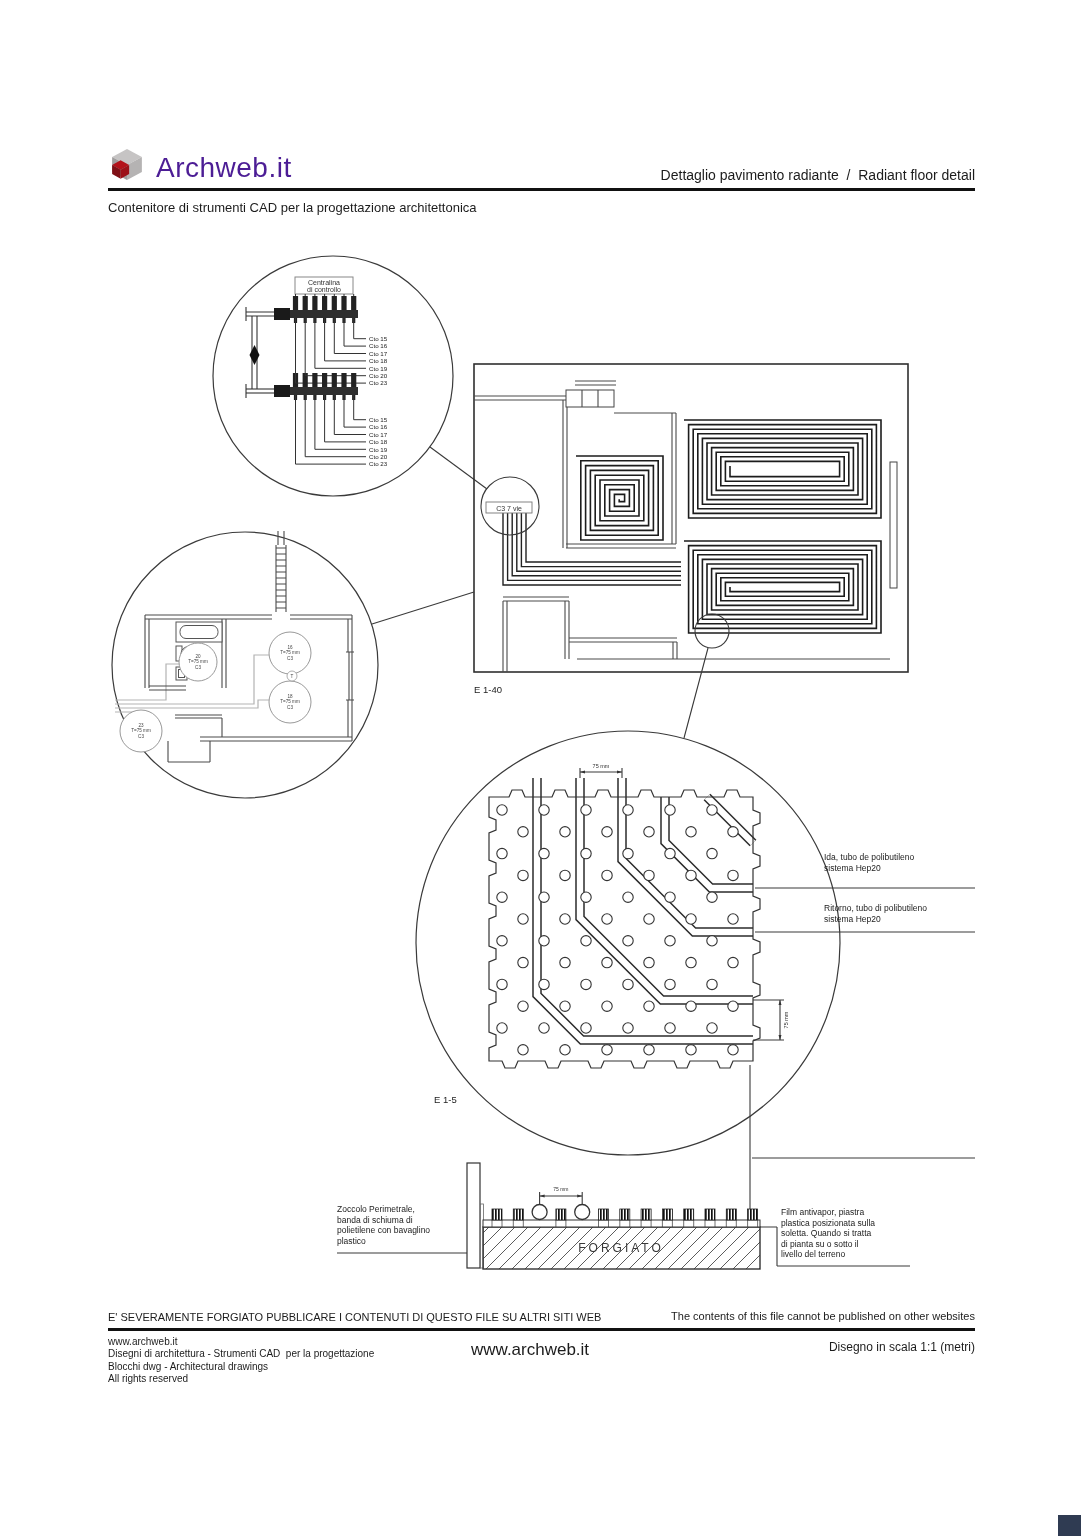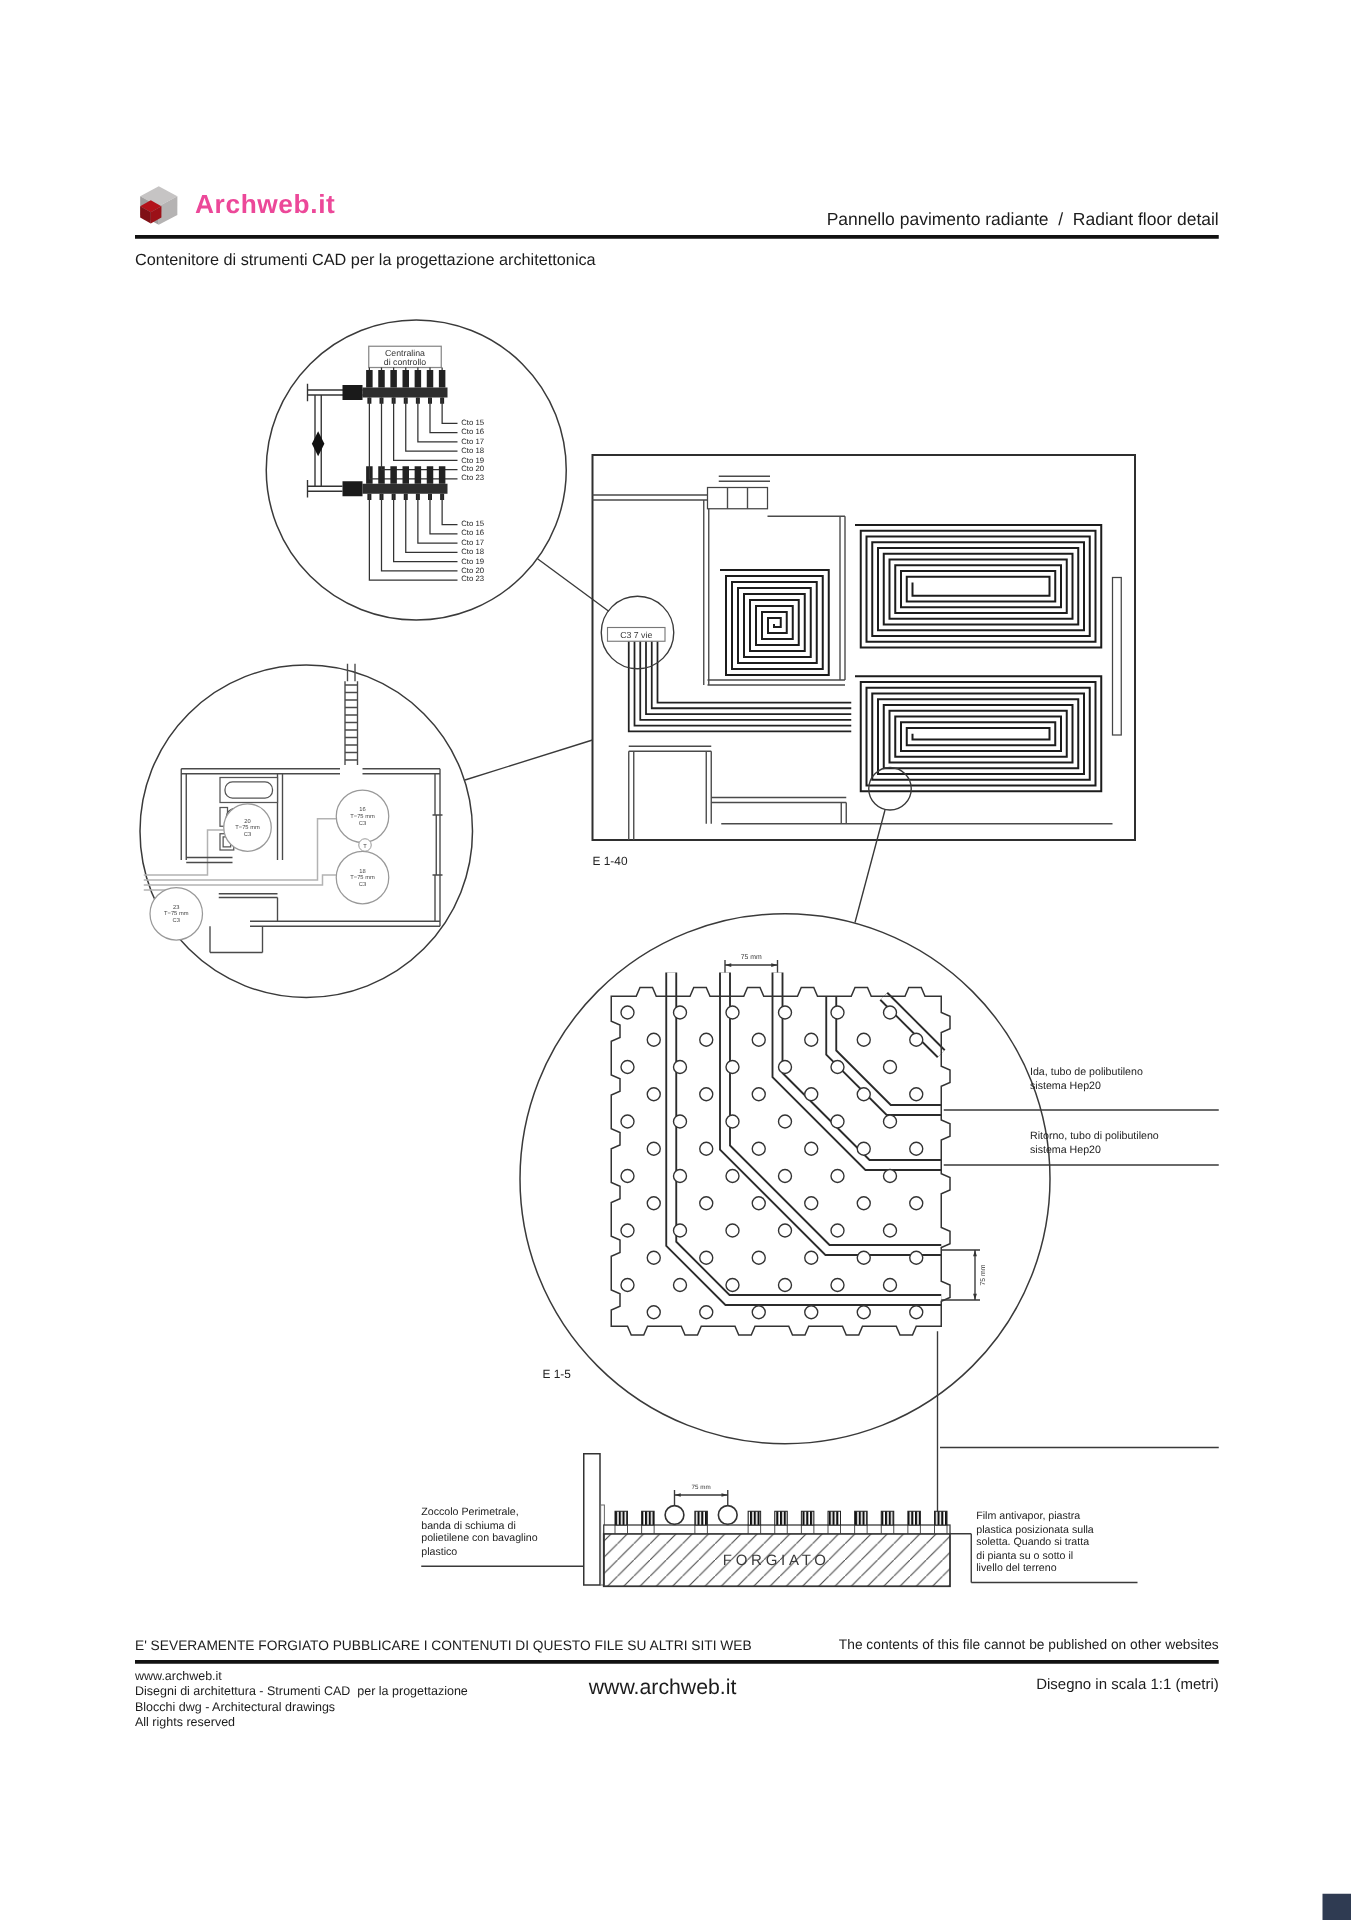--- a/index.html
+++ b/index.html
@@ -1,19 +1,19 @@
 <!DOCTYPE html>
 <html><head>
 <meta charset="utf-8">
 <style>
   html,body{margin:0;padding:0;background:#fff}
   .page{position:relative;width:1081px;height:1536px;background:#fff;overflow:hidden;
         font-family:"Liberation Sans",sans-serif;color:#1c1c1c}
   .abs{position:absolute}
-  .logo-text{font-size:21px;font-weight:bold;letter-spacing:.5px;color:#ec4899}
+  .logo-text{font-size:28px;font-weight:normal;letter-spacing:.5px;color:#4c1d95}
   .hdr-title{font-size:14px;color:#1c1c1c;white-space:pre-wrap}
   .rule{background:#111}
   .subtitle{font-size:13px;color:#1c1c1c}
   .ann{font-size:8.5px;line-height:10.6px;white-space:pre-line;color:#222}
   .scale-label{font-size:9.5px;color:#222}
   .cto-group{display:flex;flex-direction:column}
   .cto-item{height:7.4px;line-height:7.4px;font-size:6.2px;color:#222}
   .disc{font-size:11px;color:#1c1c1c}
   .foot-sm{font-size:10px;line-height:12.4px;color:#1c1c1c;white-space:pre-wrap}
   .foot-big{font-size:17px;color:#1c1c1c}
@@ -35,21 +35,21 @@
 
   <svg class="abs" style="left:110px;top:148px" width="34" height="34" viewBox="0 0 32 32">
     <polygon points="16,1 30,8.5 16,16 2,8.5" fill="#c6c4c4"></polygon>
     <polygon points="2,8.5 16,16 16,30 2,22.5" fill="#a09e9e"></polygon>
     <polygon points="30,8.5 16,16 16,30 30,22.5" fill="#b5b3b3"></polygon>
     <polygon points="10,11.5 18,16 10,20.5 2,16" fill="#b3121a"></polygon>
     <polygon points="2,16 10,20.5 10,29 2,24.5" fill="#801016"></polygon>
     <polygon points="18,16 10,20.5 10,29 18,24.5" fill="#9c1118"></polygon>
   </svg>
   <div class="abs logo-text" style="left:156px;top:152px">Archweb.it</div>
-  <div class="abs hdr-title" style="right:106px;top:167px">Pannello pavimento radiante  /  Radiant floor detail</div>
+  <div class="abs hdr-title" style="right:106px;top:167px">Dettaglio pavimento radiante  /  Radiant floor detail</div>
   <div class="abs rule" style="left:108px;top:188px;width:867px;height:3px"></div>
   <div class="abs subtitle" style="left:108px;top:200px">Contenitore di strumenti CAD per la progettazione architettonica</div>
 
   <svg id="art" class="abs" style="left:0;top:0" width="1081" height="1536" viewBox="0 0 1081 1536">
     <defs>
       <pattern id="hatch" width="13" height="13" patternUnits="userSpaceOnUse">
         <path d="M0 13 L13 0" stroke="#4a4a4a" stroke-width="0.9"></path>
       </pattern>
       <pattern id="nstripe" width="3" height="3" patternUnits="userSpaceOnUse">
         <rect width="3" height="3" fill="#fff"></rect>

